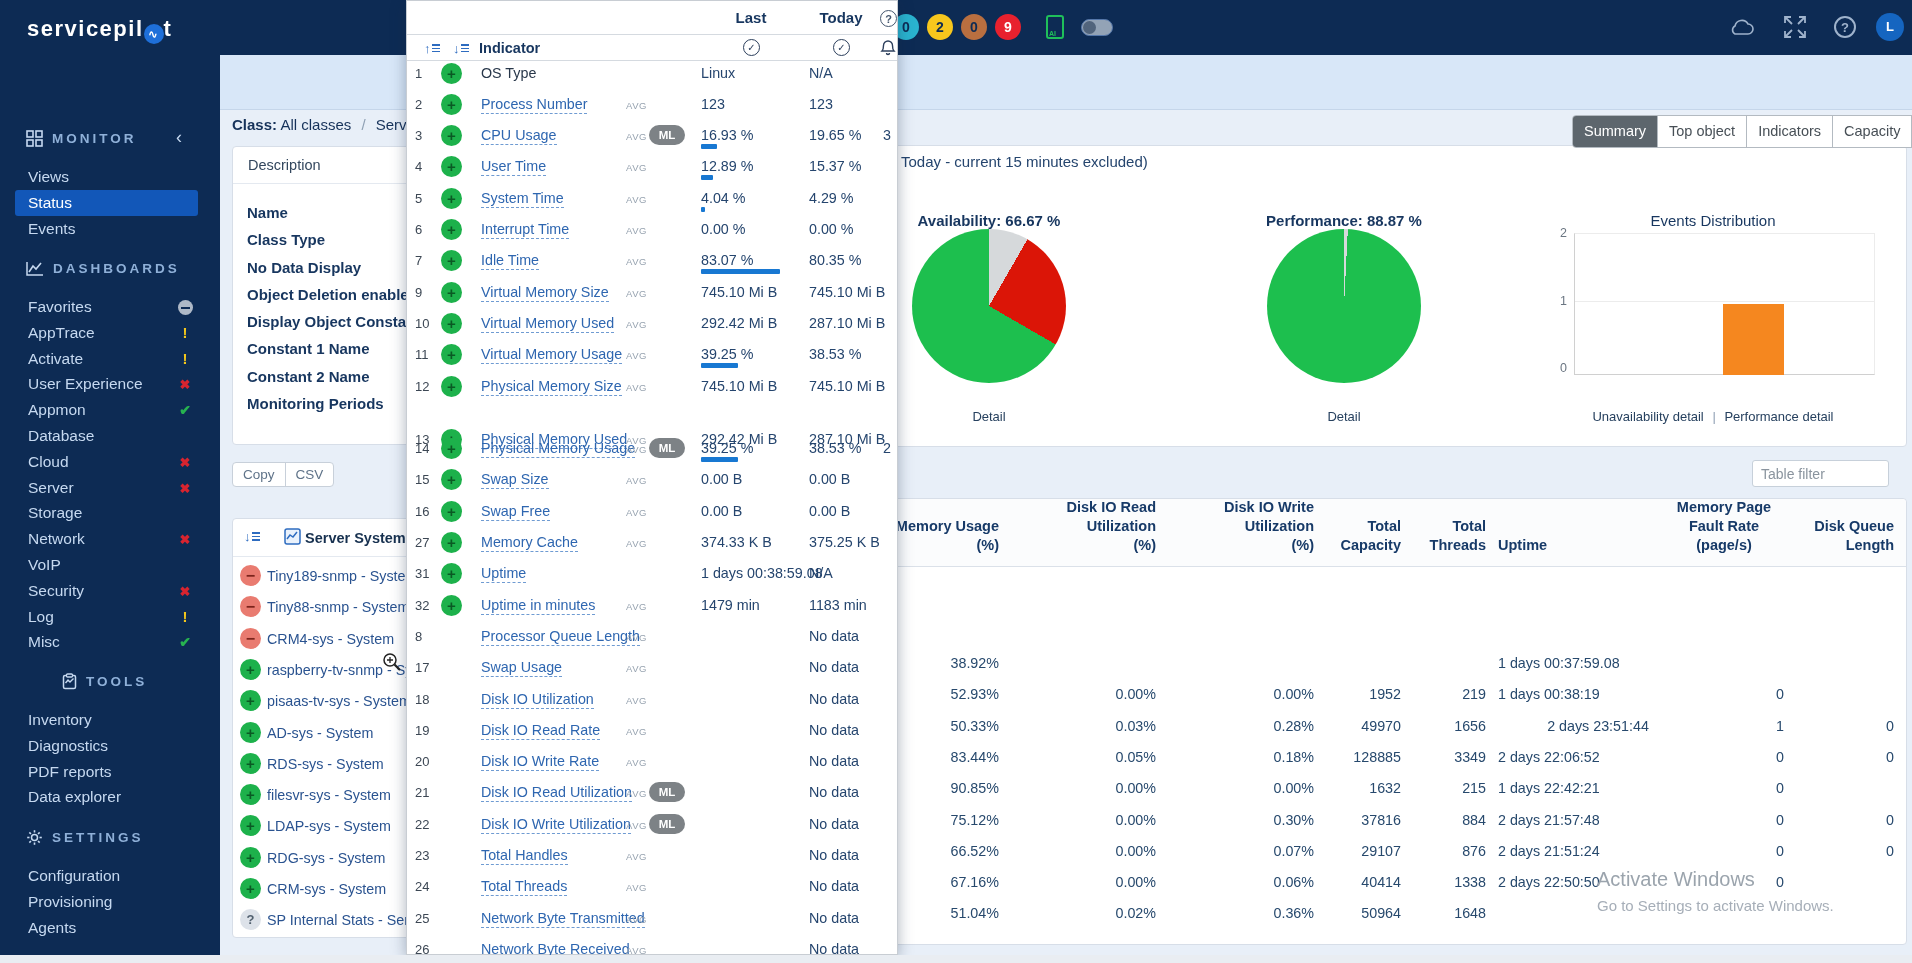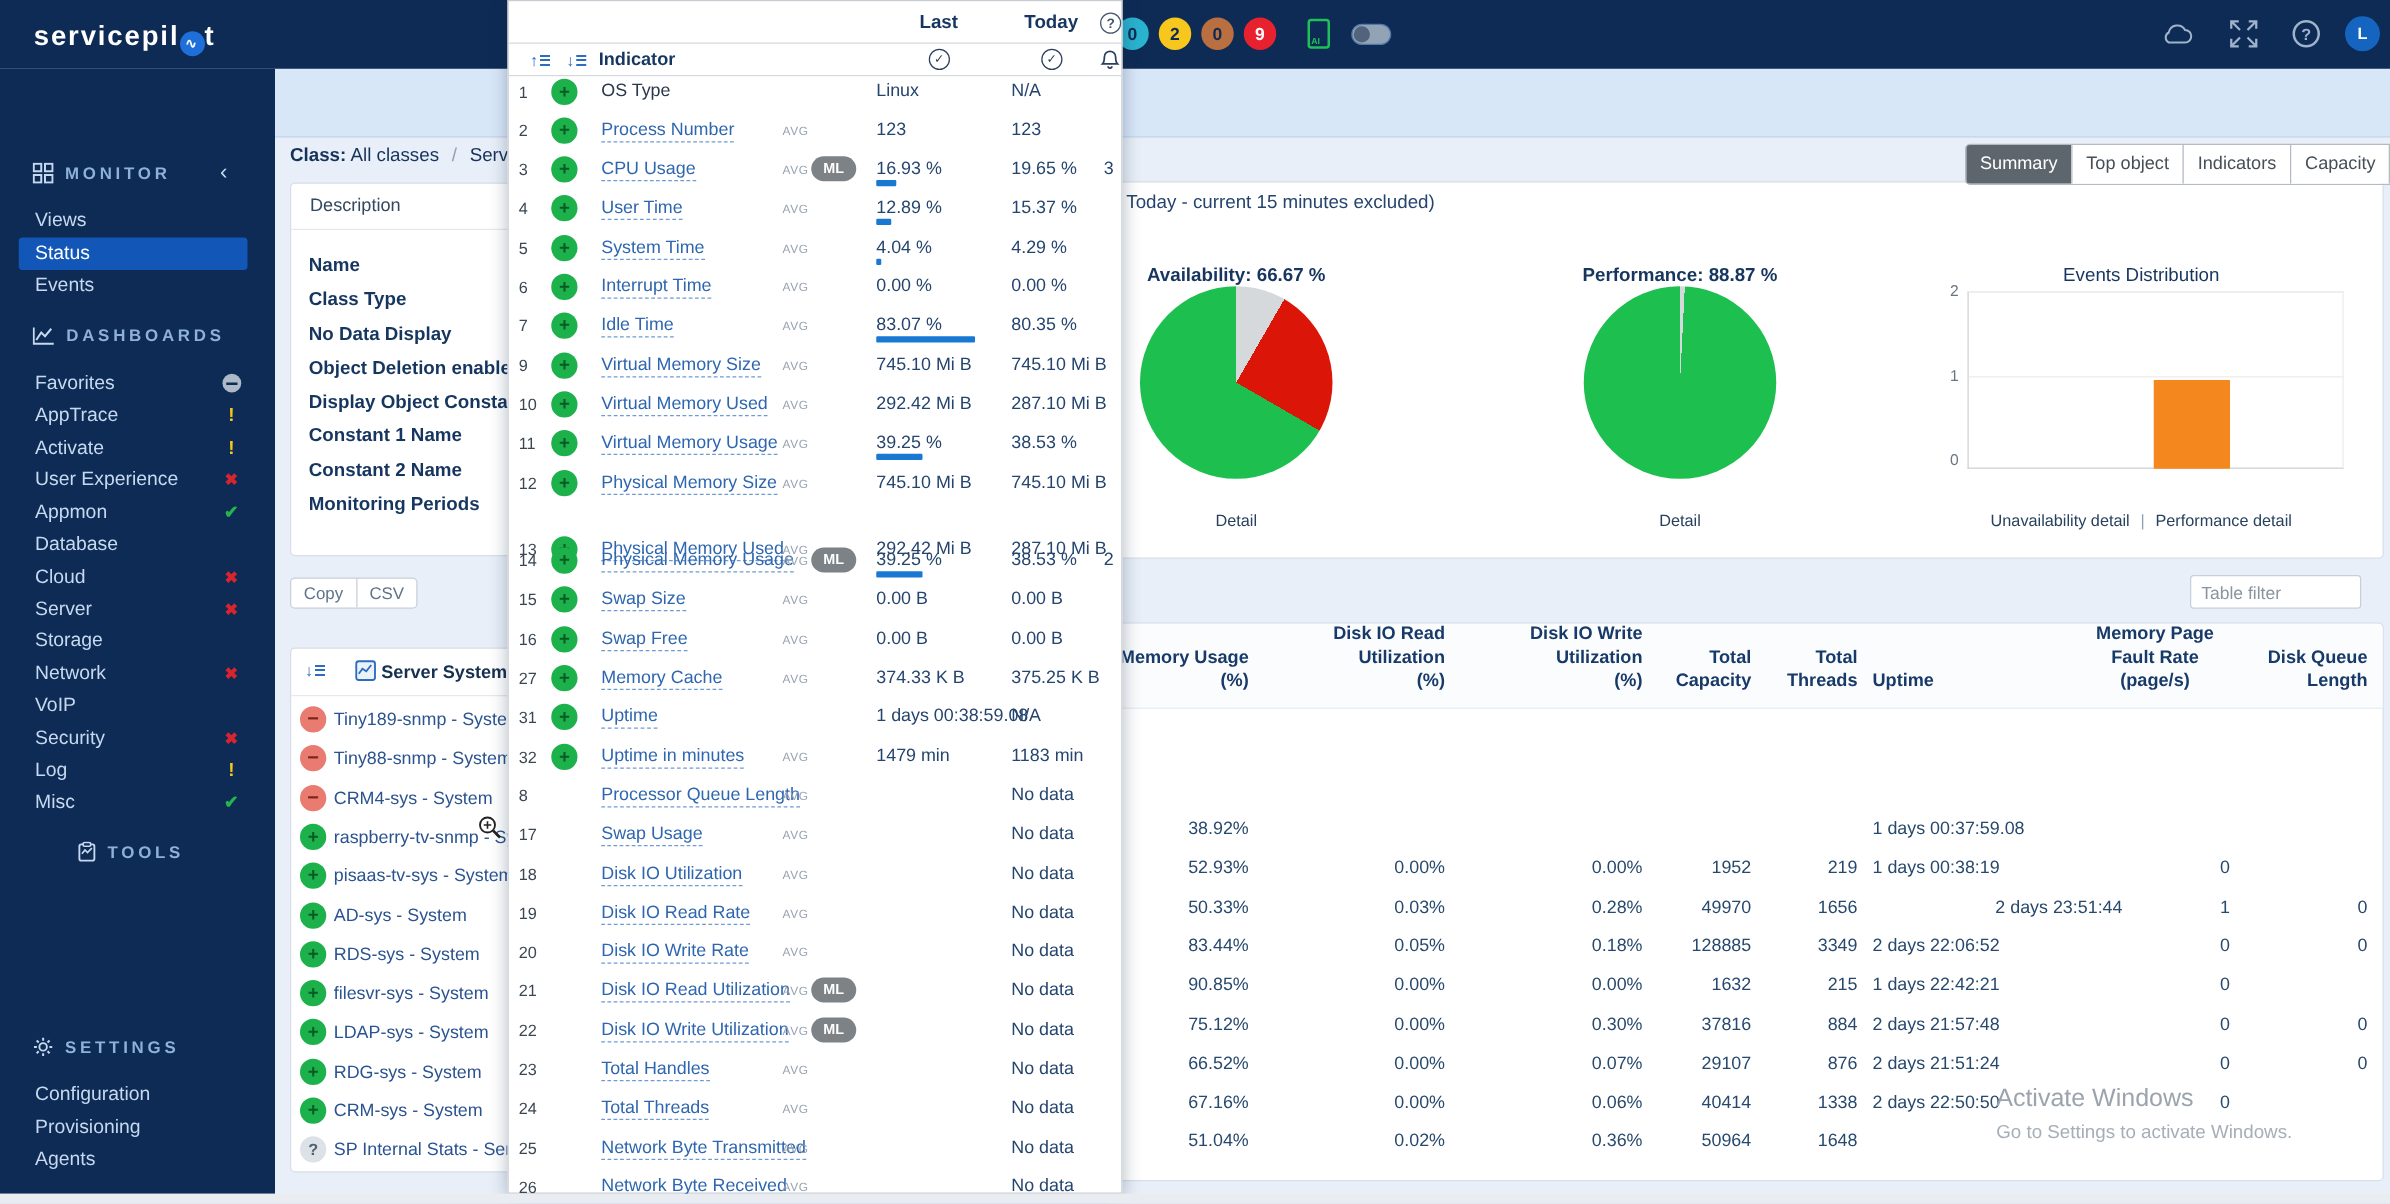--- a/index.html
+++ b/index.html
@@ -203,20 +203,26 @@
         <div class="side-item"><span>Misc</span><span class="st-ic"><span class="st-ok">✔</span></span></div>
       </div>
       <div class="sect-hdr" style="top: 616px; margin-left: 36px;">
         <svg width="15" height="17" viewBox="0 0 15 17">
           <rect x="1.5" y="2.5" width="12" height="13" rx="1.5" fill="none" stroke="#c6d9f0" stroke-width="1.5"></rect>
           <rect x="4.5" y="1" width="6" height="3" rx="1" fill="#0d2b54" stroke="#c6d9f0" stroke-width="1.3"></rect>
           <polyline points="3.5,10 6,7 8,9 11.5,5.5" fill="none" stroke="#c6d9f0" stroke-width="1.4"></polyline>
         </svg>
         <span>TOOLS</span>
       </div>
+      <div class="side-items" style="top: 652px;">
+        <div class="side-item"><span>Inventory</span></div>
+        <div class="side-item"><span>Diagnostics</span></div>
+        <div class="side-item"><span>PDF reports</span></div>
+        <div class="side-item"><span>Data explorer</span></div>
+      </div>
       <div class="sect-hdr" style="top: 772px;">
         <svg width="17" height="17" viewBox="0 0 17 17">
           <circle cx="8.5" cy="8.5" r="3" fill="none" stroke="#c6d9f0" stroke-width="1.5"></circle>
           <g stroke="#c6d9f0" stroke-width="1.6">
             <line x1="13.5" y1="8.5" x2="15.8" y2="8.5"></line>
             <line x1="12.035533905932738" y1="12.035533905932738" x2="13.661879502661797" y2="13.661879502661797"></line>
             <line x1="8.5" y1="13.5" x2="8.5" y2="15.8"></line>
             <line x1="4.964466094067262" y1="12.035533905932738" x2="3.3381204973382035" y2="13.661879502661797"></line>
             <line x1="3.5" y1="8.5" x2="1.2000000000000002" y2="8.500000000000002"></line>
             <line x1="4.964466094067261" y1="4.964466094067262" x2="3.3381204973382017" y2="3.3381204973382035"></line>
@@ -410,21 +416,21 @@
           <div class="tcell t-r" style="left: 915px; width: 70px; text-align: right;">219</div>
           <div class="tcell t-l" style="left: 997px; width: 200px; text-align: left;">1 days 00:38:19</div>
           <div class="tcell t-r" style="left: 1163px; width: 120px; text-align: right;">0</div>
         </div>
         <div class="trow" style="top: 211.6px;">
           <div class="tcell t-r" style="left: 288px; width: 210px; text-align: right;">50.33%</div>
           <div class="tcell t-r" style="left: 535px; width: 120px; text-align: right;">0.03%</div>
           <div class="tcell t-r" style="left: 693px; width: 120px; text-align: right;">0.28%</div>
           <div class="tcell t-r" style="left: 830px; width: 70px; text-align: right;">49970</div>
           <div class="tcell t-r" style="left: 915px; width: 70px; text-align: right;">1656</div>
-          <div class="tcell t-l" style="left: 997px; width: 200px; text-align: right;">2 days 23:51:44</div>
+          <div class="tcell t-l" style="left: 997px; width: 200px; text-align: center;">2 days 23:51:44</div>
           <div class="tcell t-r" style="left: 1163px; width: 120px; text-align: right;">1</div>
           <div class="tcell t-r" style="left: 1313px; width: 80px; text-align: right;">0</div>
         </div>
         <div class="trow" style="top: 242.9px;">
           <div class="tcell t-r" style="left: 288px; width: 210px; text-align: right;">83.44%</div>
           <div class="tcell t-r" style="left: 535px; width: 120px; text-align: right;">0.05%</div>
           <div class="tcell t-r" style="left: 693px; width: 120px; text-align: right;">0.18%</div>
           <div class="tcell t-r" style="left: 830px; width: 70px; text-align: right;">128885</div>
           <div class="tcell t-r" style="left: 915px; width: 70px; text-align: right;">3349</div>
           <div class="tcell t-l" style="left: 997px; width: 200px; text-align: left;">2 days 22:06:52</div>

